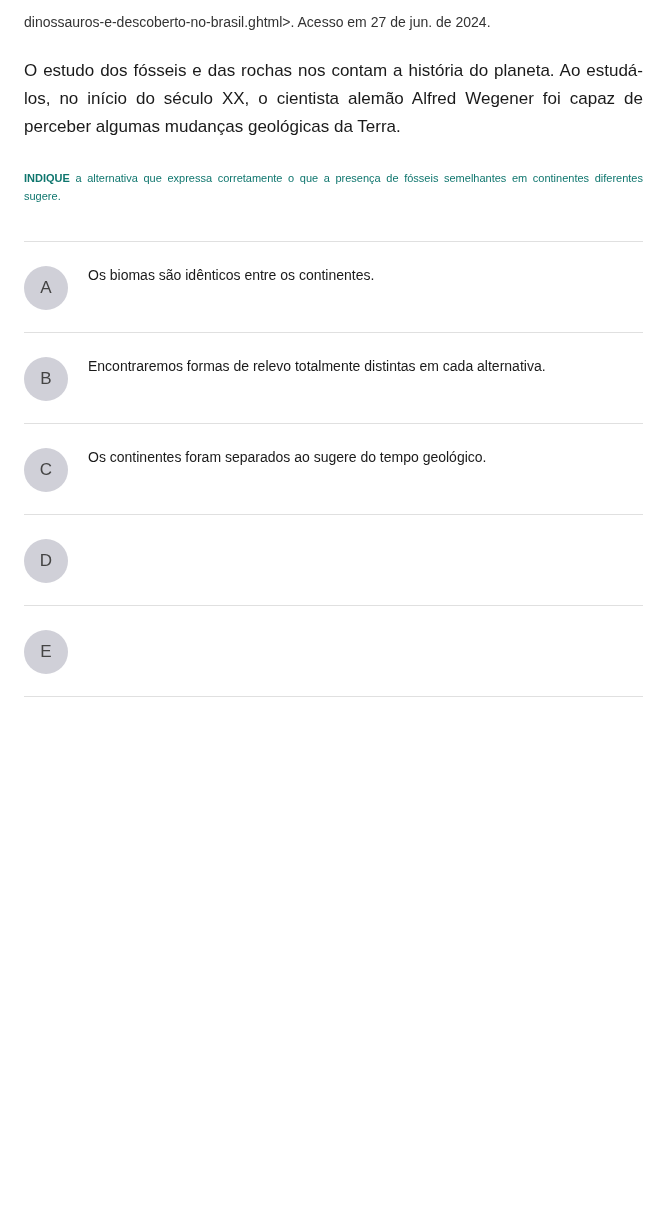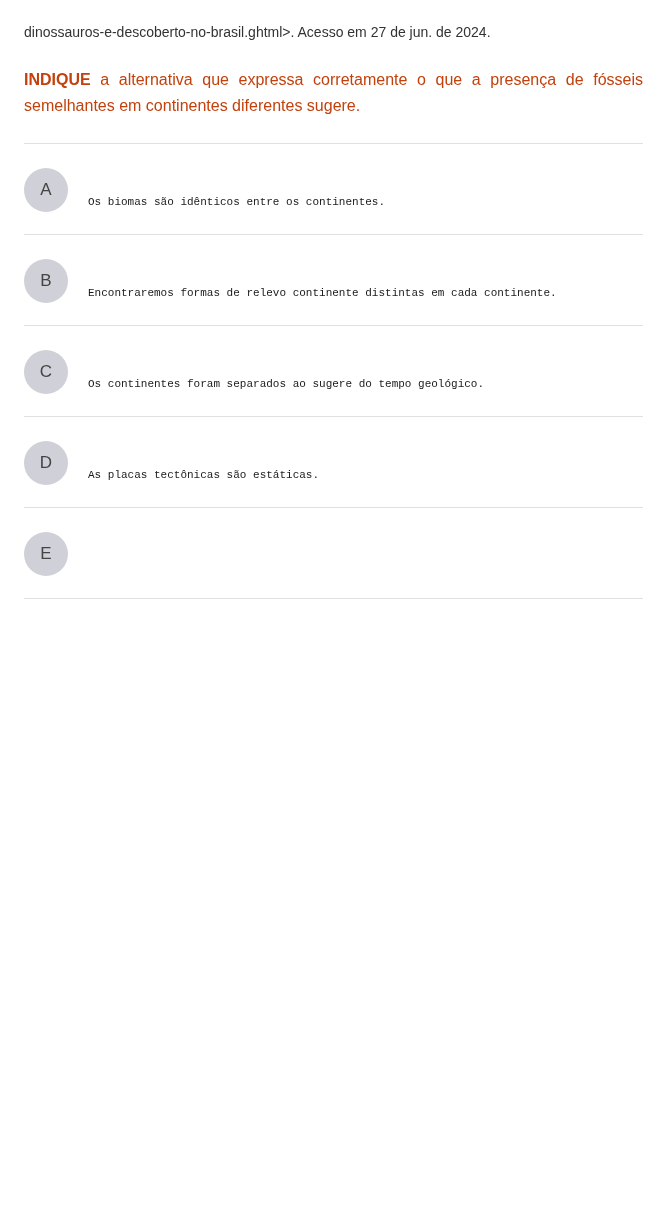--- a/index.html
+++ b/index.html
@@ -12,46 +12,46 @@
       font-family: Georgia, 'Times New Roman', serif;
       background: #ffffff;
       width: 667px;
       min-height: 1217px;
       color: #1a1a1a;
       font-size: 17px;
       line-height: 1.55;
     }
 
     .page-container {
-      padding: 22px 24px 40px 24px;
+      padding: 12px 24px 40px 24px;
     }
 
     .reference-text {
       font-size: 14px;
       color: #333;
       line-height: 1.5;
       margin-bottom: 24px;
       font-family: Arial, sans-serif;
     }
 
     .intro-paragraph {
       font-size: 17px;
       color: #1a1a1a;
       text-align: justify;
       line-height: 1.65;
       margin-bottom: 28px;
       font-family: Arial, sans-serif;
     }
 
     .question-text {
-      font-size: 16px;
-      color: #c2410c;
+      font-size: 11px;
+      color: #0f766e;
       text-align: justify;
       line-height: 1.65;
-      margin-bottom: 23px;
+      margin-bottom: 36px;
       font-family: Arial, sans-serif;
     }
 
     .question-text .bold {
       font-weight: bold;
     }
 
     .options-list {
       display: flex;
       flex-direction: column;
@@ -80,61 +80,60 @@
       border-radius: 50%;
       background: #d0d0d8;
       color: #444;
       font-size: 17px;
       font-weight: 500;
       font-family: Arial, sans-serif;
       margin-top: 2px;
     }
 
     .option-text {
-      font-size: 11px;
+      font-size: 14px;
       color: #1a1a1a;
       text-align: justify;
       line-height: 1.6;
-      font-family: Liberation Mono, monospace;
+      font-family: Liberation Sans, sans-serif;
       flex: 1;
-      margin-top: 28px;
     }
   </style>
 </head>
 <body>
 
 <div class="page-container">
 
   <div class="reference-text">dinossauros-e-descoberto-no-brasil.ghtml&gt;. Acesso em 27 de jun. de 2024.</div>
 
+  <div class="intro-paragraph">O estudo dos fósseis e das rochas nos contam a história do planeta. Ao estudá-los, no início do século XX, o cientista alemão Alfred Wegener foi capaz de perceber algumas mudanças geológicas da Terra.</div>
 
   <div class="question-text">
     <span class="bold">INDIQUE</span><span> a alternativa que expressa corretamente o que a presença de fósseis semelhantes em continentes diferentes sugere.</span>
   </div>
 
   <div class="options-list">
 
     <div class="option-item">
       <div class="option-letter">A</div>
       <div class="option-text">Os biomas são idênticos entre os continentes.</div>
     </div>
 
     <div class="option-item">
       <div class="option-letter">B</div>
-      <div class="option-text">Encontraremos formas de relevo continente distintas em cada continente.</div>
+      <div class="option-text">Encontraremos formas de relevo totalmente distintas em cada alternativa.</div>
     </div>
 
     <div class="option-item">
       <div class="option-letter">C</div>
       <div class="option-text">Os continentes foram separados ao sugere do tempo geológico.</div>
     </div>
 
     <div class="option-item">
       <div class="option-letter">D</div>
-      <div class="option-text">As placas tectônicas são estáticas.</div>
     </div>
 
     <div class="option-item">
       <div class="option-letter">E</div>
     </div>
 
   </div>
 </div>
 
 </body></html>

